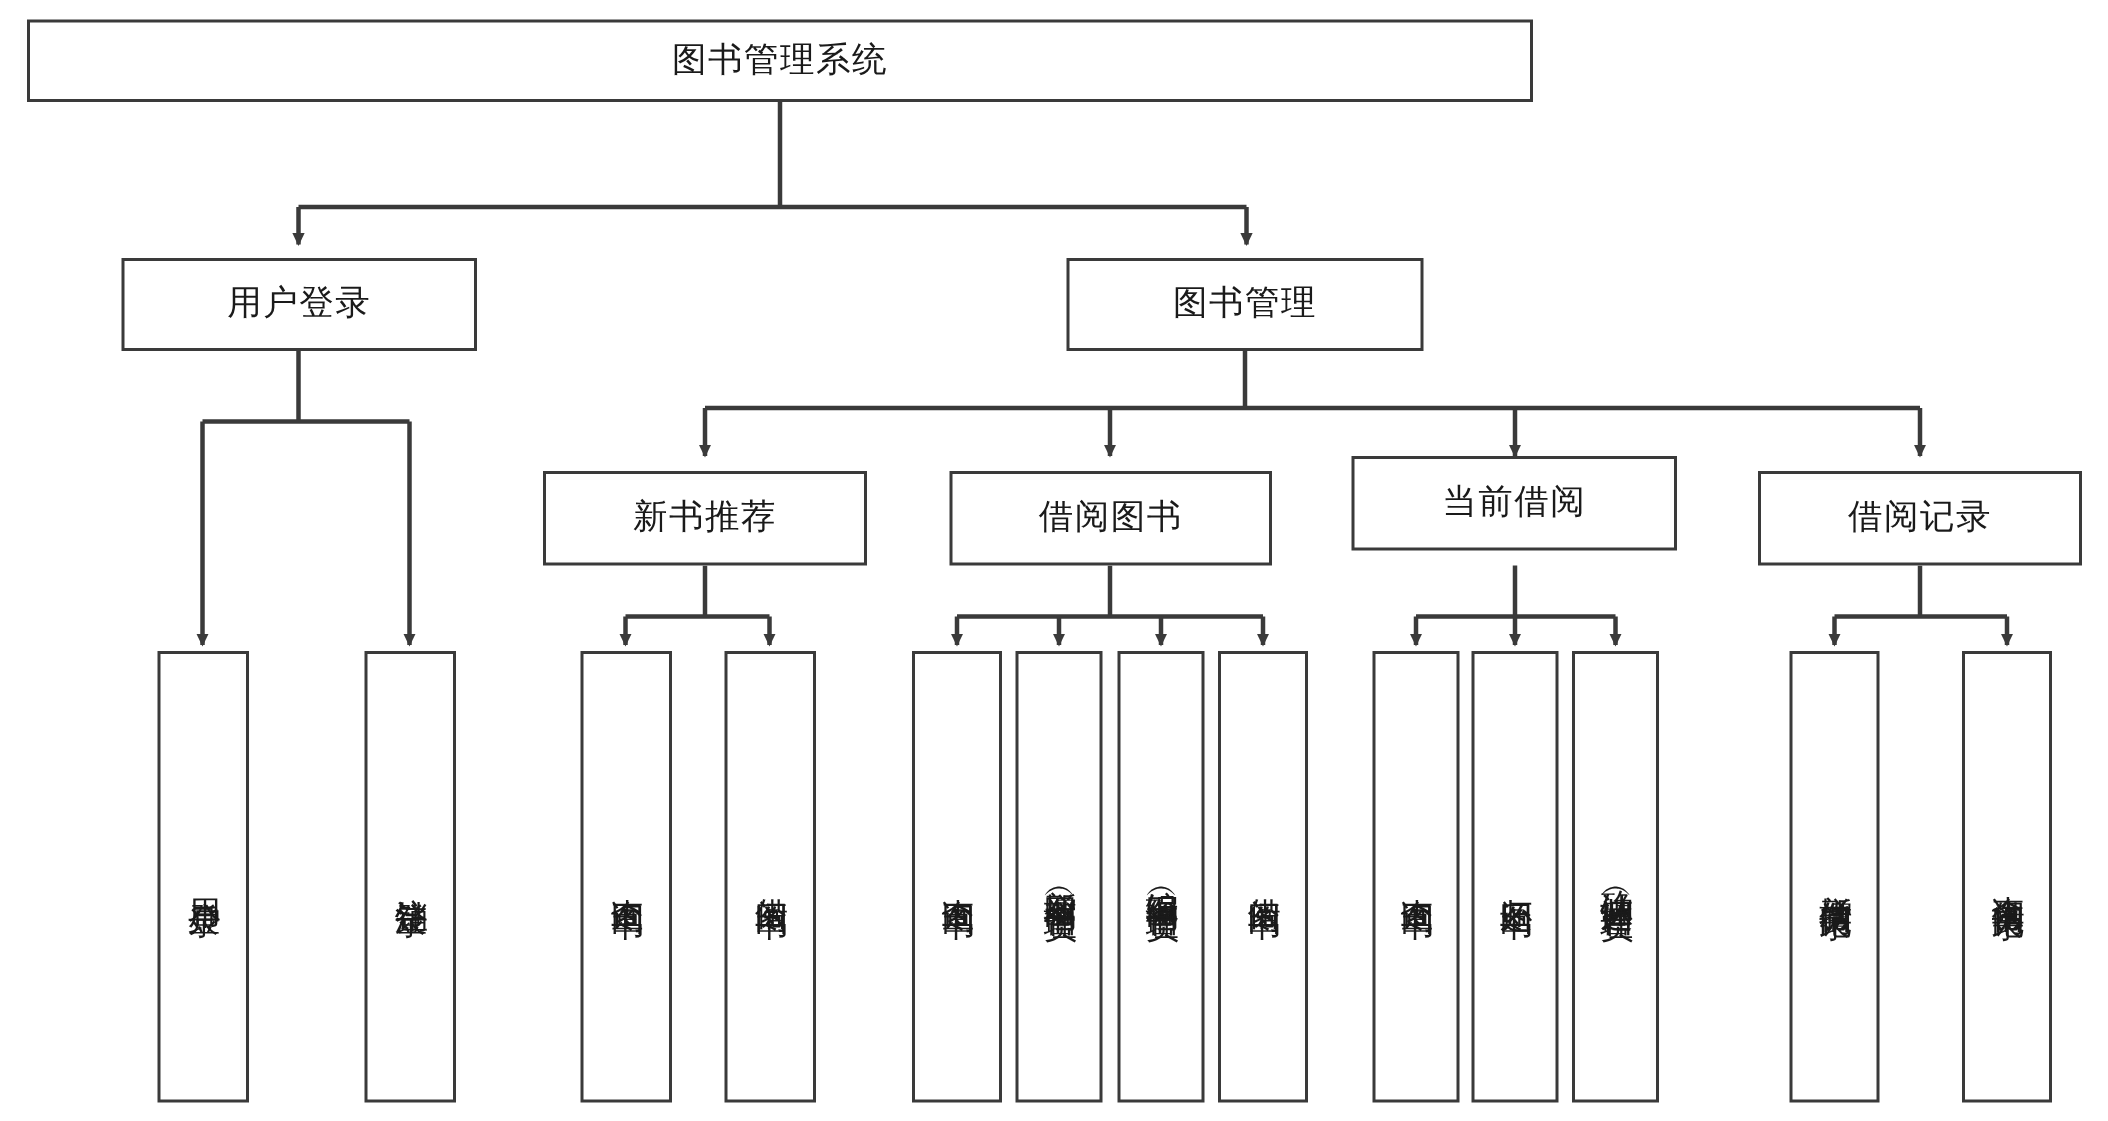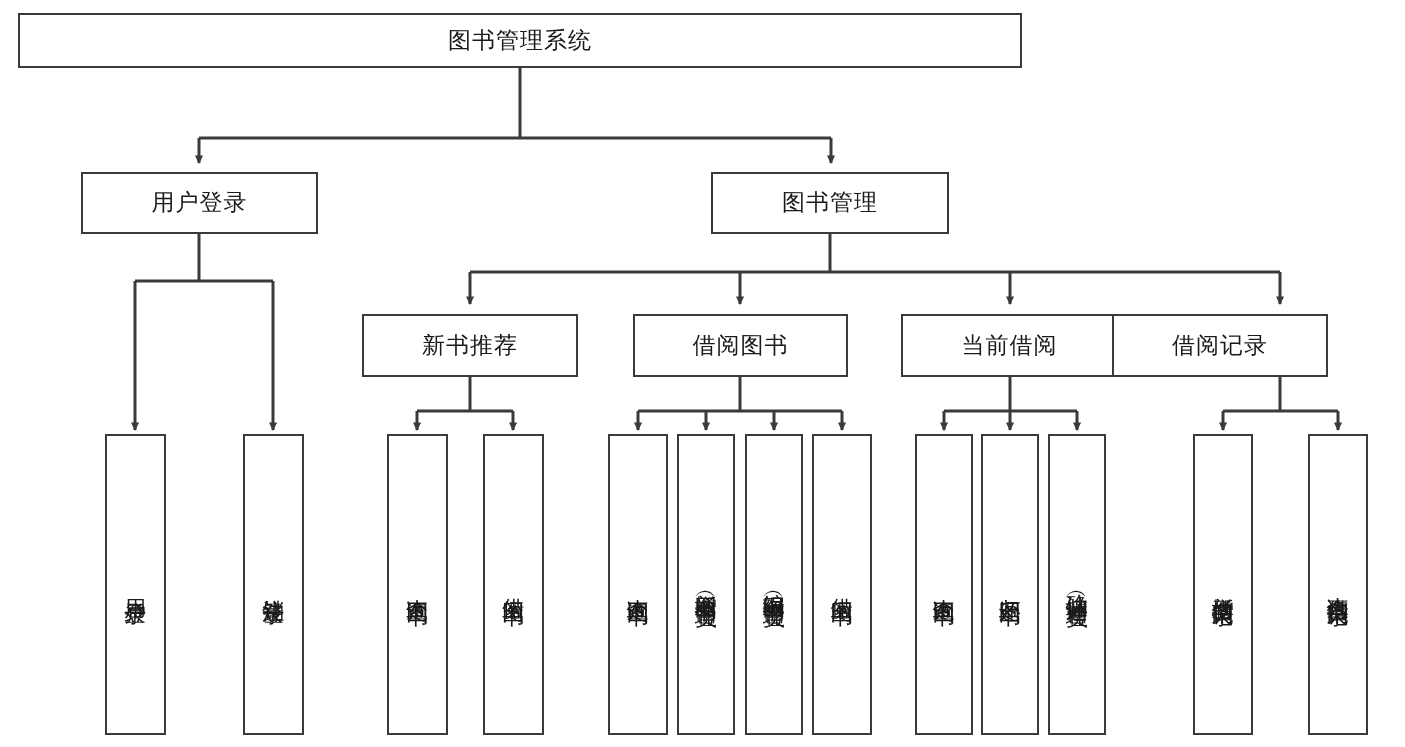--- a/index.html
+++ b/index.html
@@ -131,24 +131,24 @@
   <div class="node horiz" style="left:711px; top:172px; width:238px; height:62px;">
     <span class="hlabel">图书管理</span>
   </div>
 
   <div class="node horiz" style="left:362px; top:314px; width:216px; height:63px;">
     <span class="hlabel">新书推荐</span>
   </div>
   <div class="node horiz" style="left:633px; top:314px; width:215px; height:63px;">
     <span class="hlabel">借阅图书</span>
   </div>
-  <div class="node horiz" style="left:901px; top:314px; width:217px; height:63px;">
+  <div class="node horiz" style="left:901px; top:304px; width:217px; height:63px;">
     <span class="hlabel">当前借阅</span>
   </div>
-  <div class="node horiz" style="left:1112px; top:314px; width:216px; height:63px;">
+  <div class="node horiz" style="left:1172px; top:314px; width:216px; height:63px;">
     <span class="hlabel">借阅记录</span>
   </div>
 
   <div class="node vert" style="left:105px; top:434px; width:61px; height:301px;">
     <span class="vlabel">用户登录</span>
   </div>
   <div class="node vert" style="left:243px; top:434px; width:61px; height:301px;">
     <span class="vlabel">注销登录</span>
   </div>
 

